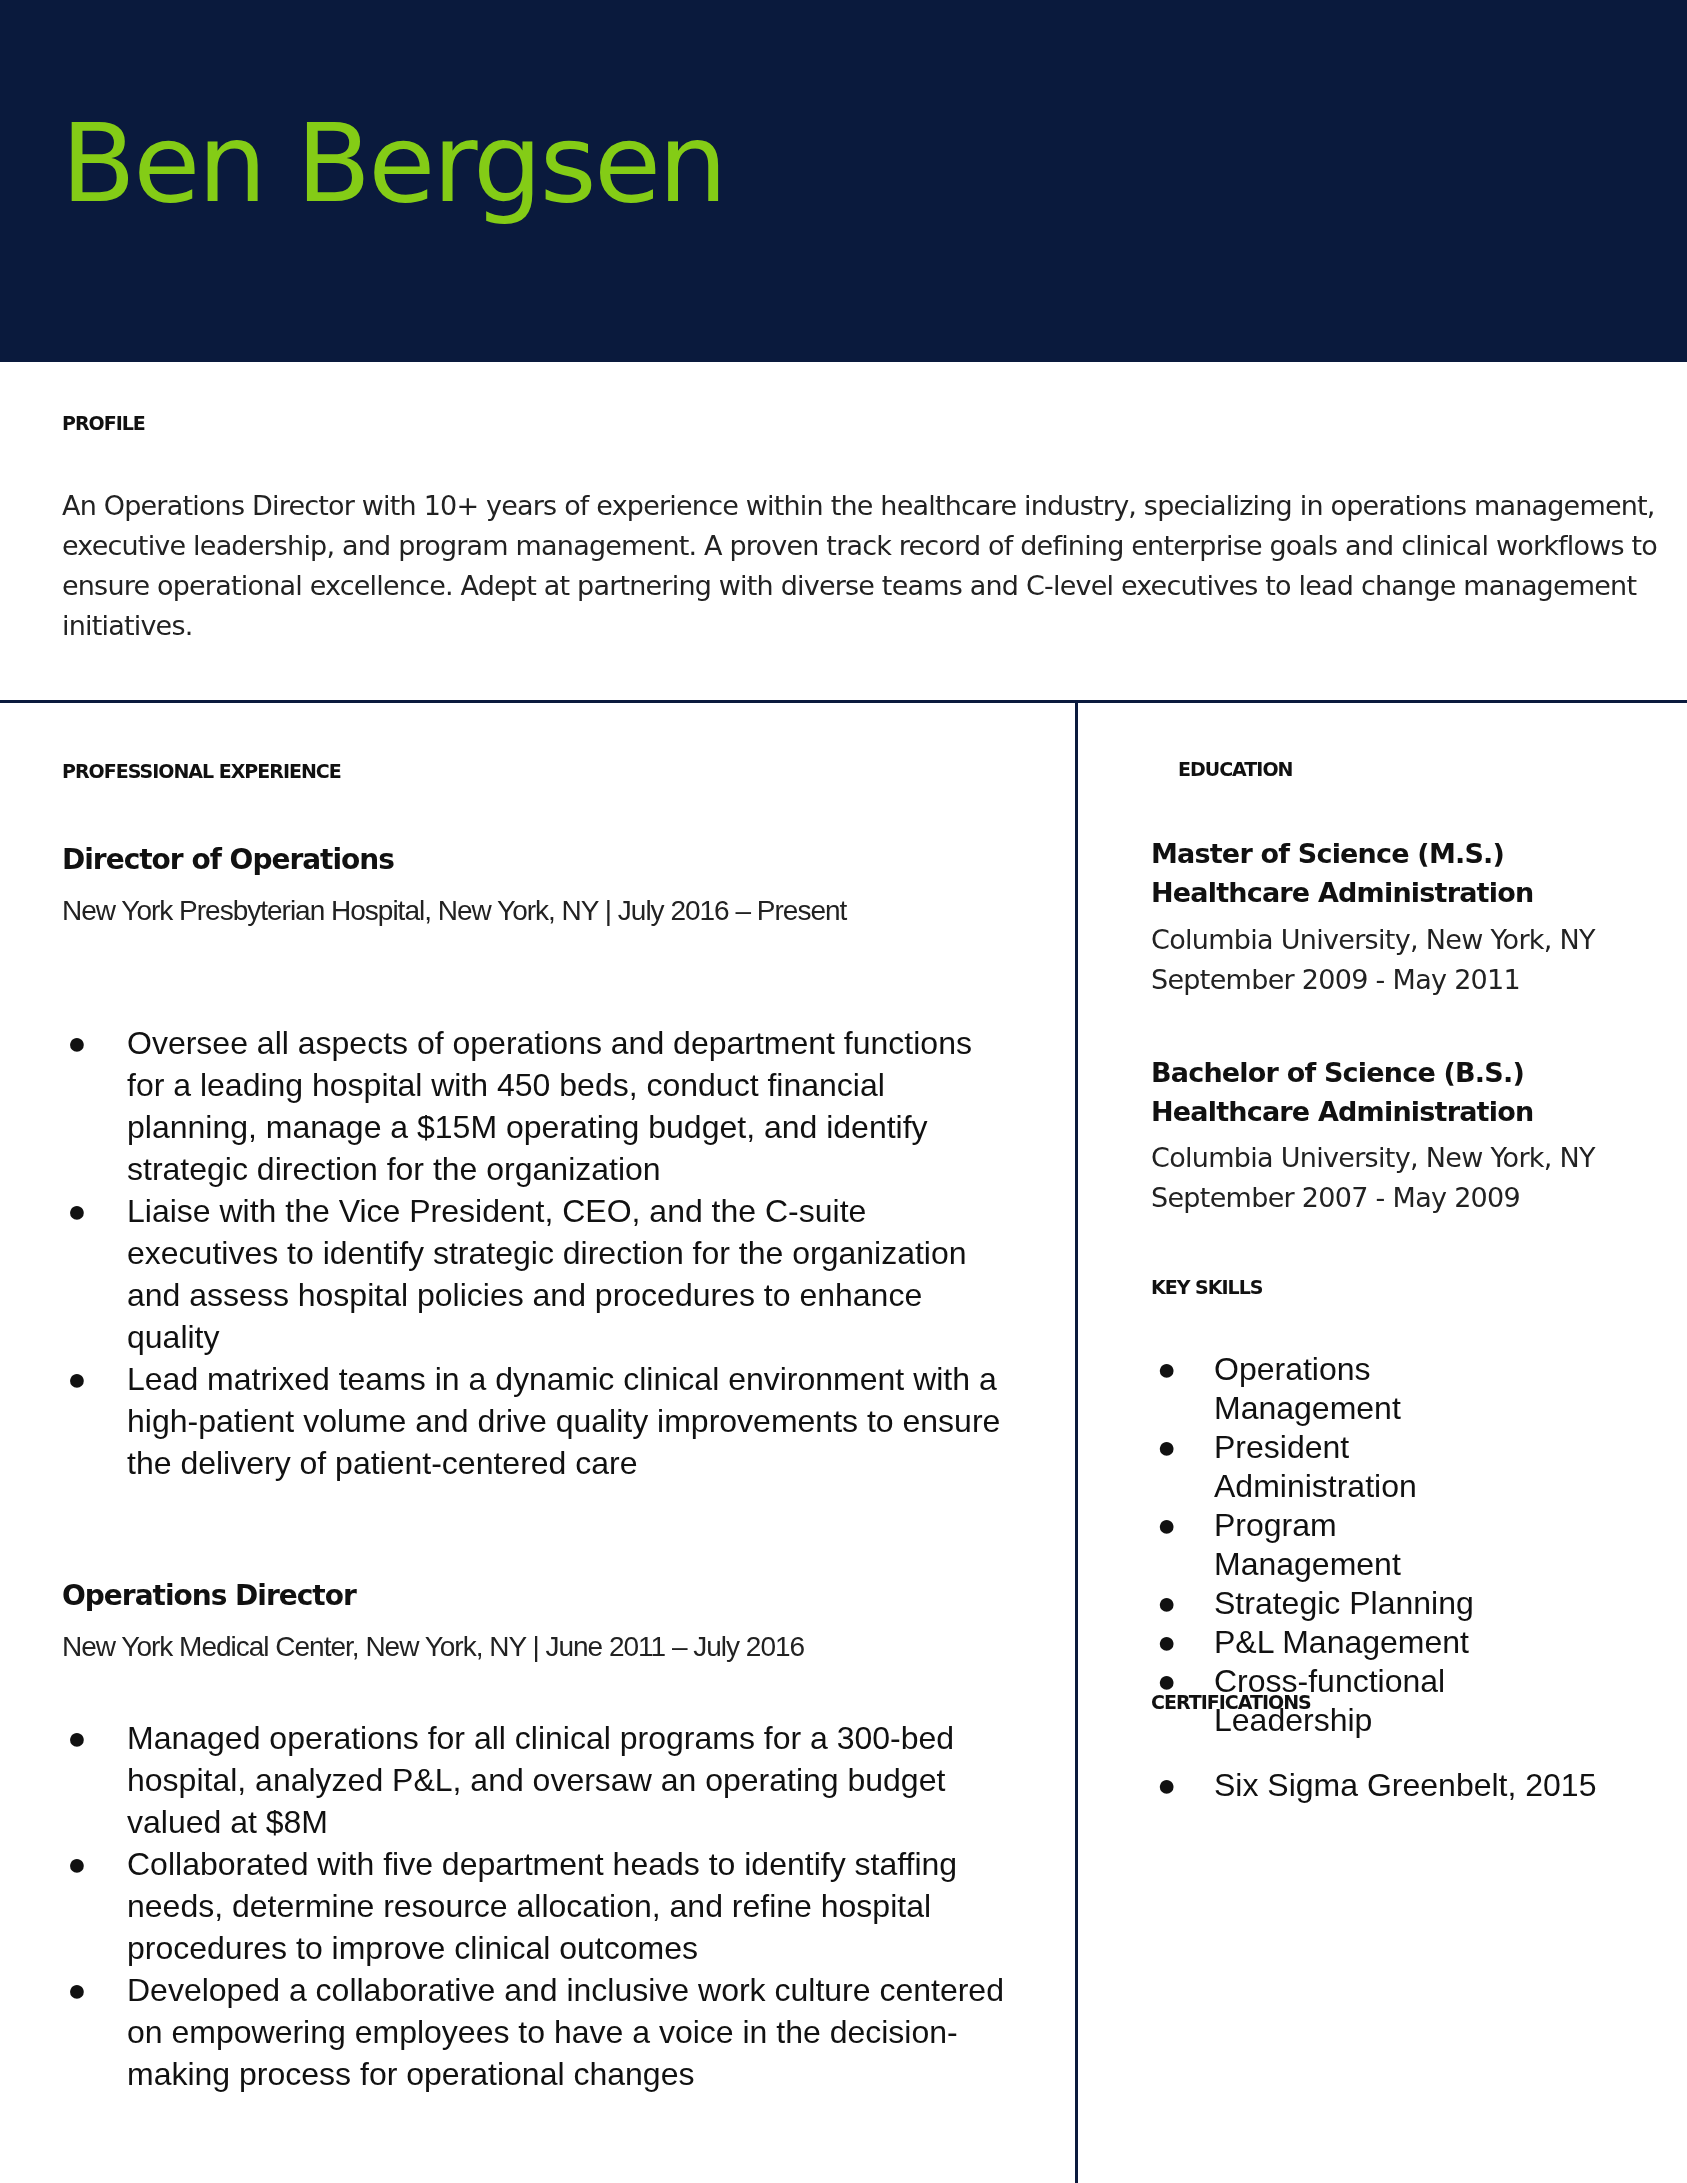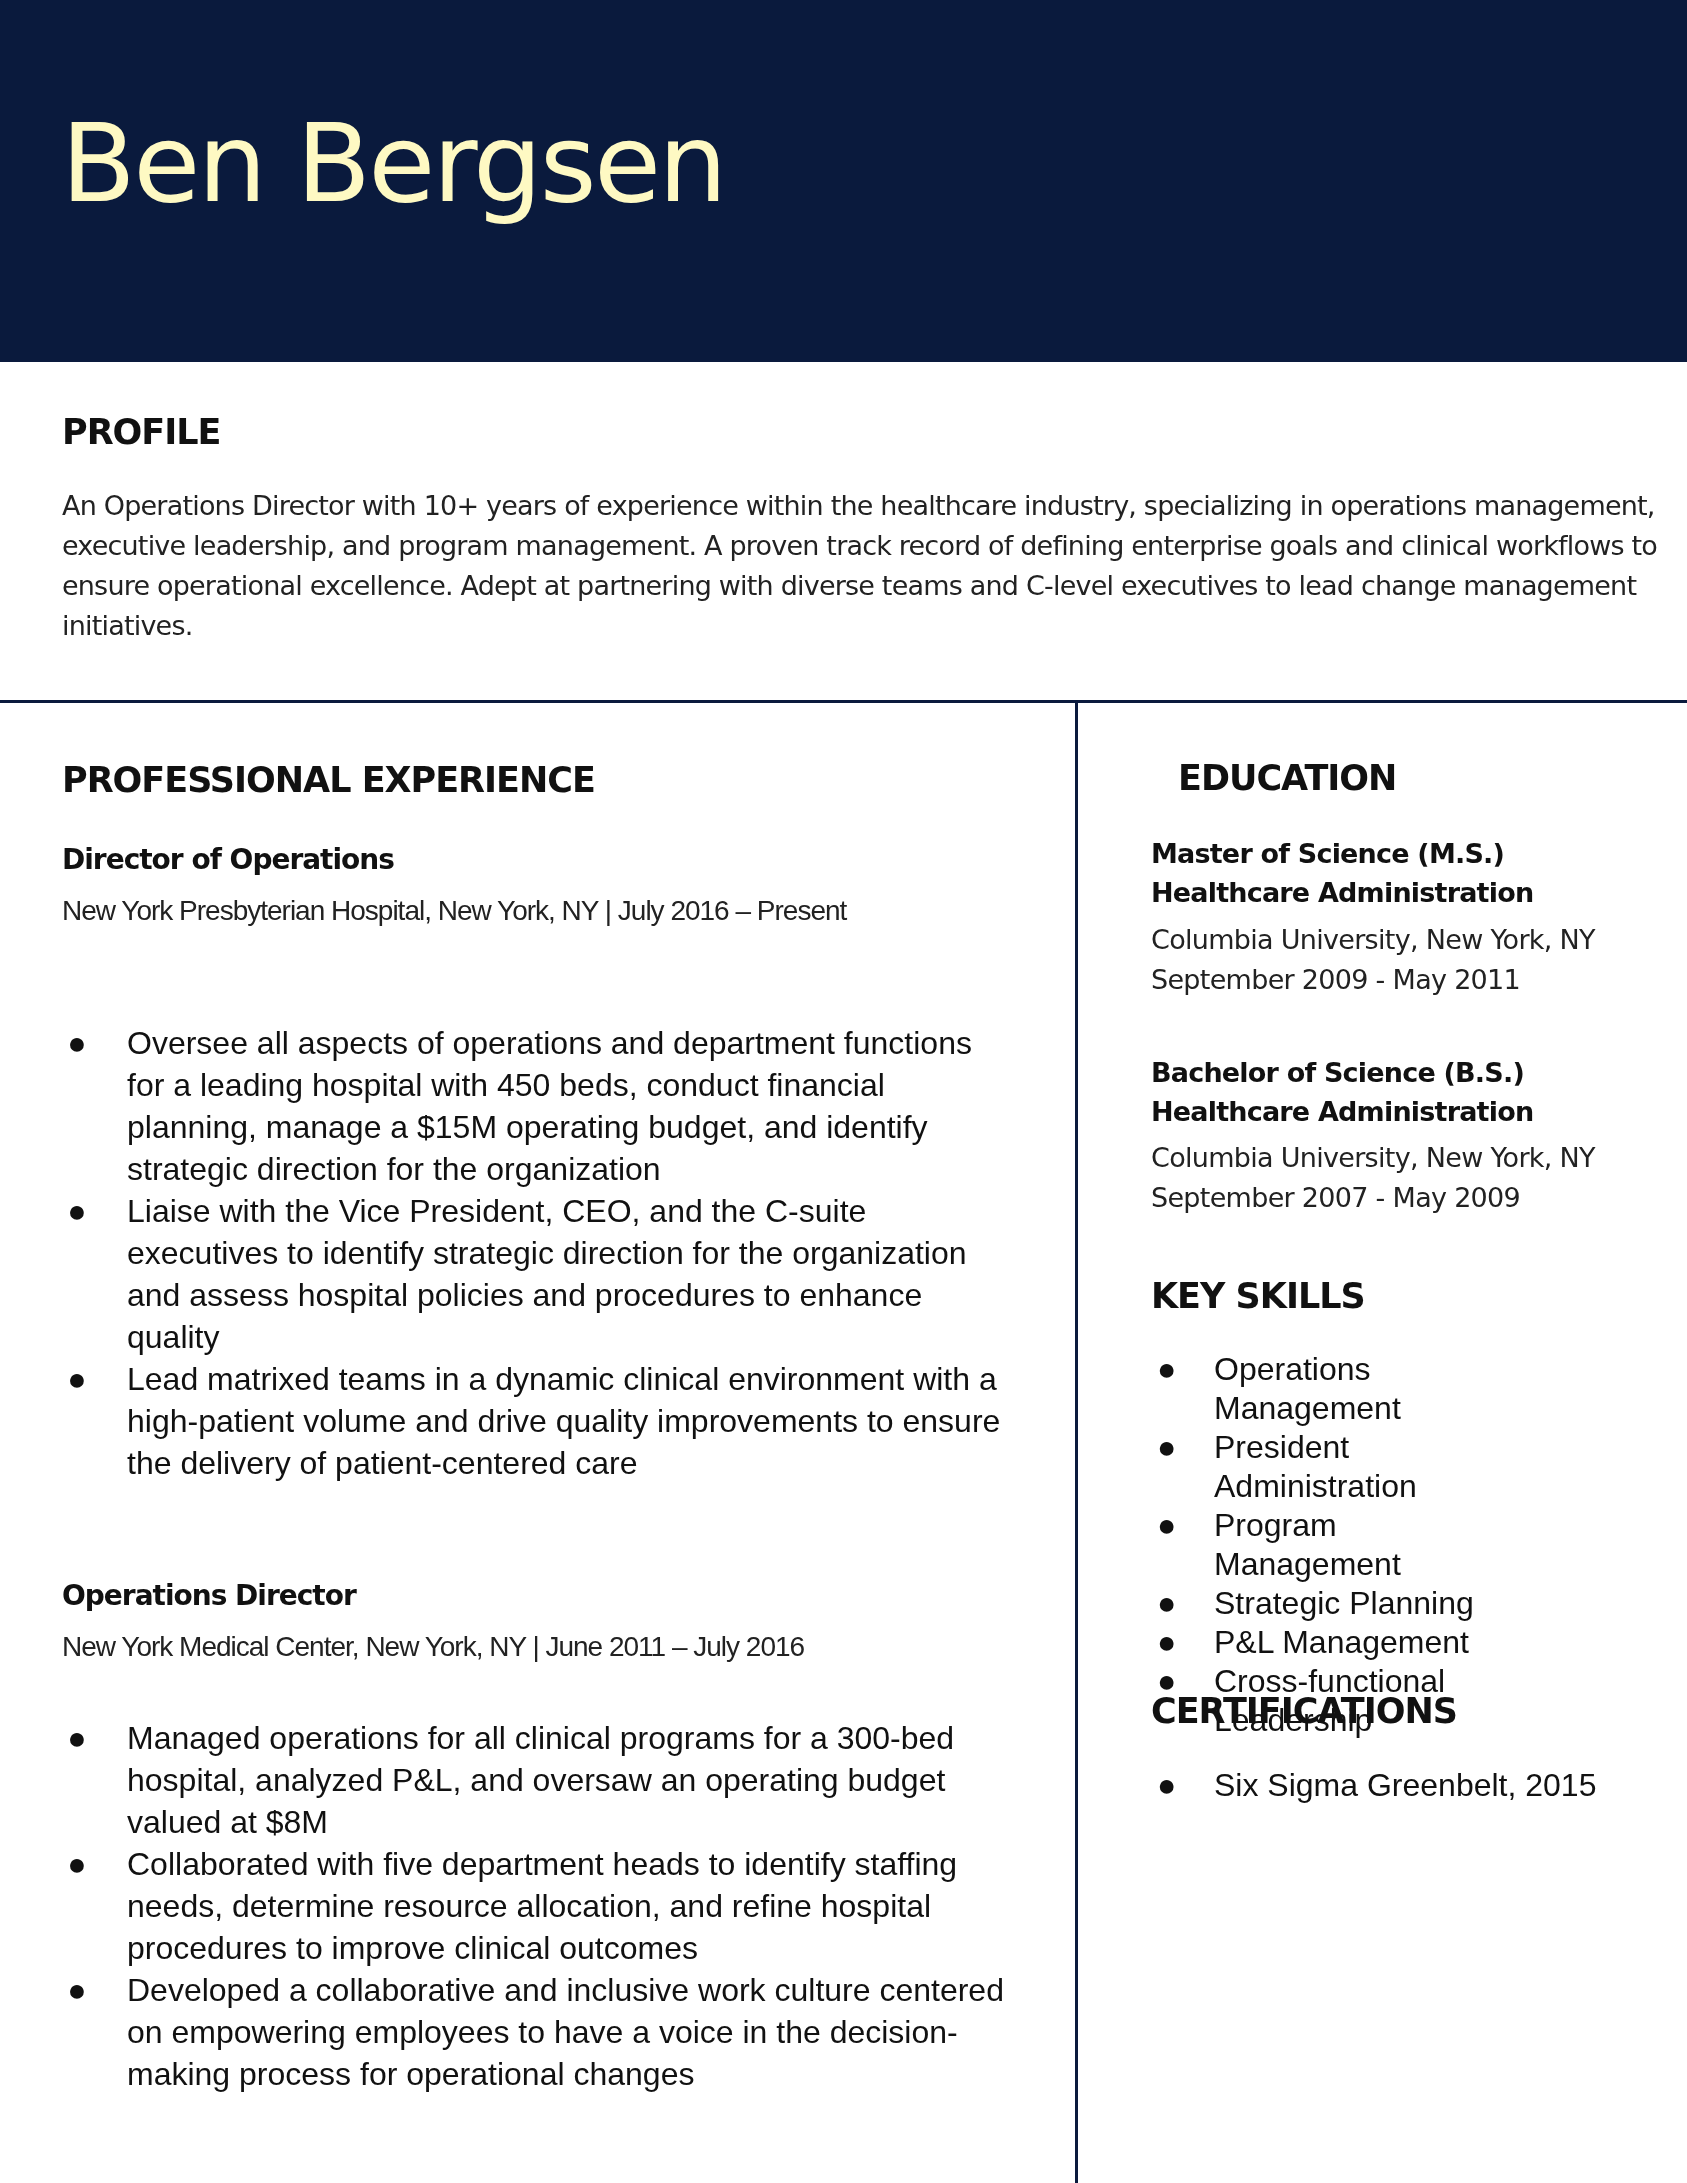--- a/index.html
+++ b/index.html
@@ -1,21 +1,21 @@
 <!DOCTYPE html>
 <html style="font-size:10.6px"><head>
 <meta charset="utf-8">
 <style>
   html, body { margin: 0; padding: 0; }
   body { width: 1687px; height: 2183px; position: relative; background: #ffffff; overflow: hidden; font-family: "Liberation Sans", sans-serif; color: #111111; }
   .header { position: absolute; left: 0; top: 0; width: 1687px; height: 362px; background: #0a1a3d; }
-  .name { position: absolute; left: 61px; top: 109px; font-family: "DejaVu Sans", sans-serif; font-size: 109px; color: #fef9c3; letter-spacing: -2.6px; line-height: 1; white-space: nowrap; }
+  .name { position: absolute; left: 61px; top: 109px; font-family: "DejaVu Sans", sans-serif; font-size: 109px; color: #84cc16; letter-spacing: -2.6px; line-height: 1; white-space: nowrap; }
   .contact { position: absolute; right: 61px; top: 112px; text-align: right; font-family: "DejaVu Sans", sans-serif; color: #ffffff; font-size: 28px; line-height: 40px; letter-spacing: -0.7px; }
   .contact div { white-space: nowrap; }
-  .sec-head { position: absolute; font-family: "DejaVu Sans", sans-serif; font-weight: bold; font-size: 35px; letter-spacing: -1px; color: #111; white-space: nowrap; }
+  .sec-head { position: absolute; font-family: "DejaVu Sans", sans-serif; font-weight: bold; font-size: 19px; letter-spacing: -1px; color: #111; white-space: nowrap; }
   .profile-text { position: absolute; left: 62px; top: 486px; width: 1601px; font-family: "DejaVu Sans", sans-serif; font-size: 27px; line-height: 40px; letter-spacing: -0.8px; color: #222; }
   .hrule { position: absolute; left: 0; top: 700px; width: 1687px; height: 2.6px; background: #0a1a3d; }
   .vrule { position: absolute; left: 1075px; top: 703px; width: 2.6px; height: 1481px; background: #0a1a3d; }
   .job-title { position: absolute; font-family: "DejaVu Sans", sans-serif; font-weight: bold; font-size: 28px; letter-spacing: -1px; white-space: nowrap; color: #111; }
   .job-meta { position: absolute; font-family: Liberation Sans, sans-serif; font-size: 28px; line-height: 41px; letter-spacing: -1px; color: #222; }
   .bullets { position: absolute; margin: 0; padding: 0; list-style: none; font-family: "Liberation Sans", sans-serif; font-size: 32px; line-height: 42px; color: #111; }
   .bullets li { position: relative; padding-left: 65px; }
   .bullets li .dot { position: absolute; left: 5.3px; top: 0; }
   .edu-title { position: absolute; left: 1151px; font-family: "DejaVu Sans", sans-serif; font-weight: bold; font-size: 27px; line-height: 39px; letter-spacing: -0.8px; color: #111; white-space: nowrap; }
   .edu-meta { position: absolute; left: 1151px; font-family: "DejaVu Sans", sans-serif; font-size: 27px; line-height: 40px; letter-spacing: -0.7px; color: #222; white-space: nowrap; }

